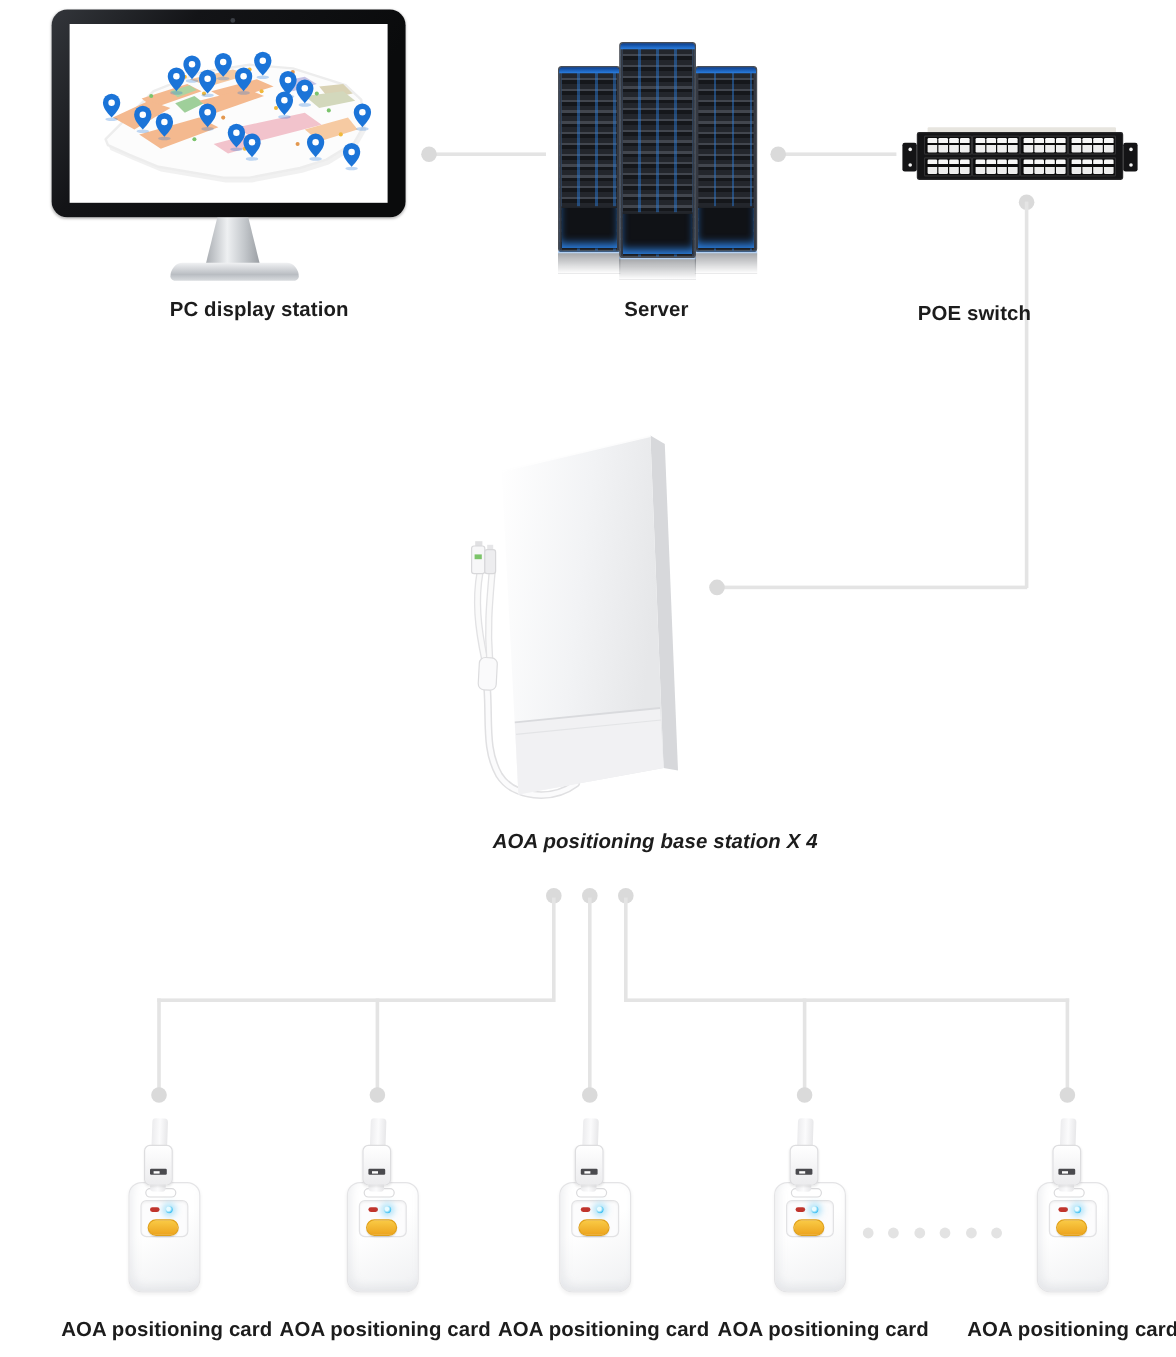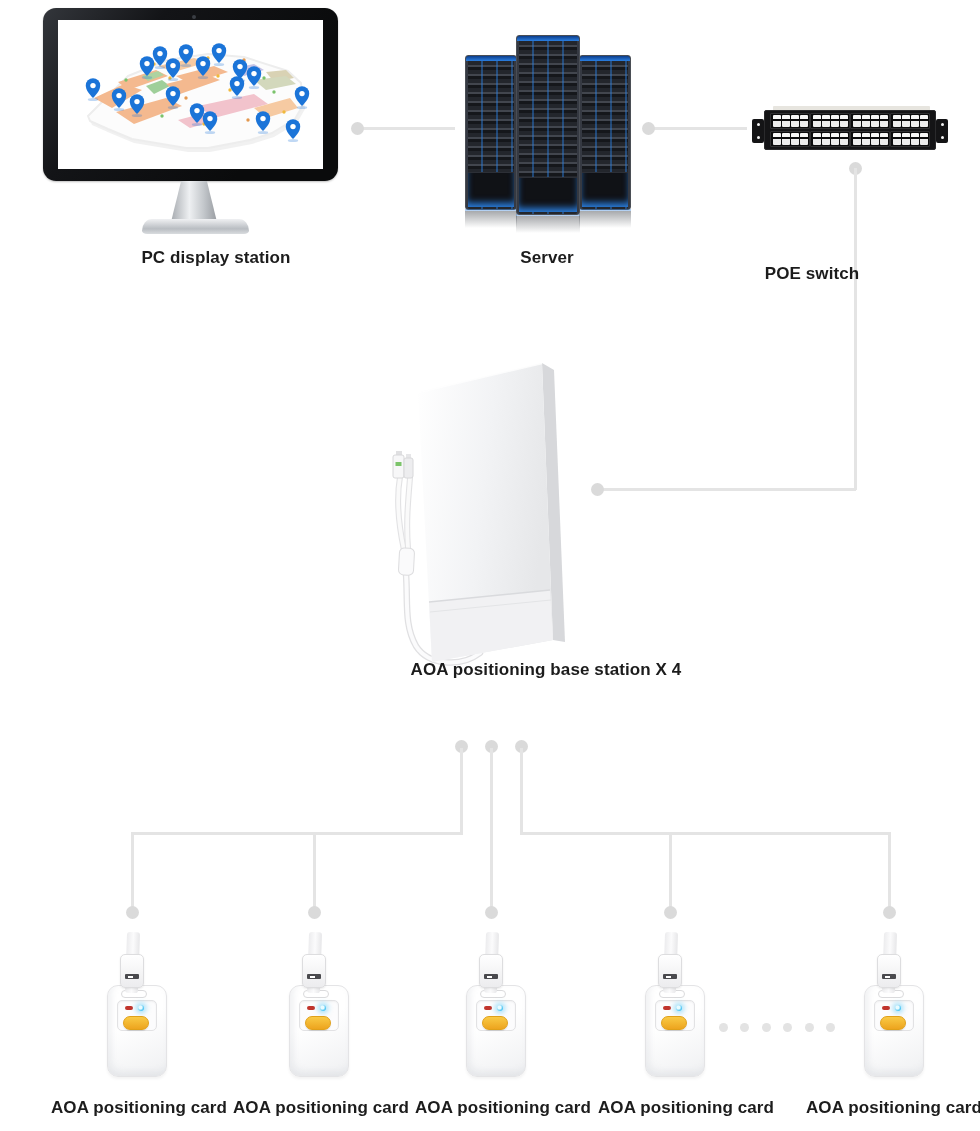--- a/index.html
+++ b/index.html
@@ -368,21 +368,21 @@
         <div class="clip-slot"></div>
       </div>
     <div class="face"></div>
     <div class="ledr"></div>
     <div class="ledb"></div>
     <div class="btn"></div>
   </div>
 
   <div class="node-label" style="left:116px;top:248px;width:200px;">PC display station</div>
   <div class="node-label" style="left:447px;top:248px;width:200px;">Server</div>
-  <div class="node-label" style="left:712px;top:264px;width:200px;">POE switch</div>
-  <div class="node-label" style="left:396px;top:660px;width:300px;">AOA positioning base station X 4</div>
+  <div class="node-label" style="left:712px;top:252px;width:200px;">POE switch</div>
+  <div class="node-label" style="left:396px;top:692px;width:300px;font-style:italic;">AOA positioning base station X 4</div>
   <div class="node-label" style="left:39px;top:1098px;width:200px;">AOA positioning card</div>
   <div class="node-label" style="left:221px;top:1098px;width:200px;">AOA positioning card</div>
   <div class="node-label" style="left:403px;top:1098px;width:200px;">AOA positioning card</div>
   <div class="node-label" style="left:586px;top:1098px;width:200px;">AOA positioning card</div>
   <div class="node-label" style="left:794px;top:1098px;width:200px;">AOA positioning card</div>
 
 </div>
 
 </body></html>

